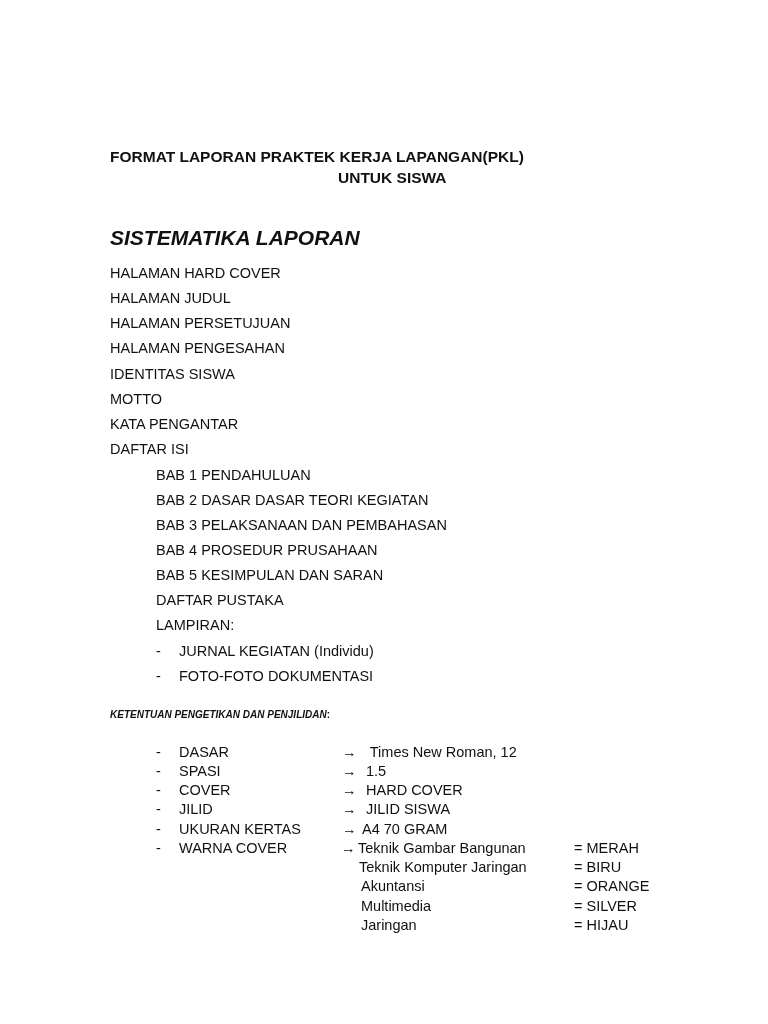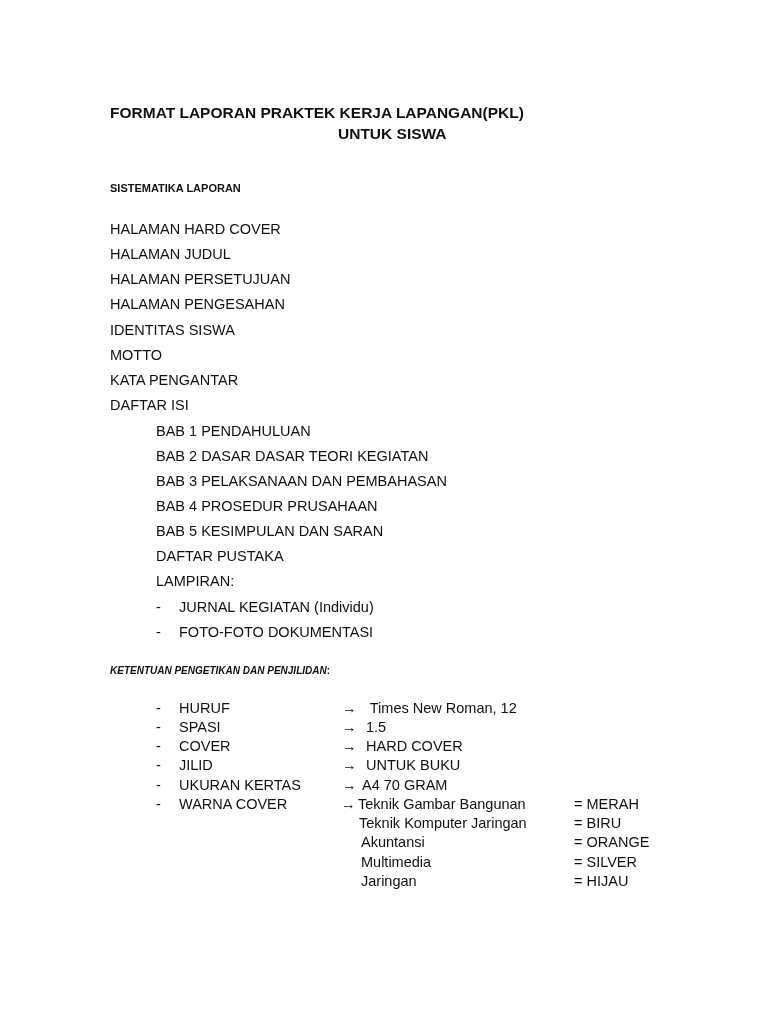--- a/index.html
+++ b/index.html
@@ -1,22 +1,22 @@
 <!DOCTYPE html>
 <html><head>
 <meta charset="utf-8">
 <style>
   html, body { margin: 0; padding: 0; }
   body {
     width: 768px; height: 1024px; background: #ffffff; position: relative; overflow: hidden;
     font-family: "Liberation Sans", sans-serif; color: #111111;
   }
-  .abs { position: absolute; white-space: nowrap; }
+  .abs { position: absolute; white-space: nowrap; margin-top: 44px; }
   .title { font-weight: bold; font-size: 15.5px; }
-  .h2 { font-weight: bold; font-size: 11px; }
+  .h2 { font-weight: bold; font-style: italic; font-size: 21px; }
   .h3 { font-weight: bold; font-style: italic; font-size: 10px; }
   .line { font-size: 14.5px; }
   .spec { font-size: 14.5px; }
 </style>
 </head>
 <body>
 
 <div>
 
   <div class="abs title" style="left:110px; top:104px;">FORMAT LAPORAN PRAKTEK KERJA LAPANGAN(PKL)</div>
@@ -44,38 +44,38 @@
   <div class="abs line" style="left:156px; top:599px;">-</div>
   <div class="abs line" style="left:179px; top:599px;">JURNAL KEGIATAN (Individu)</div>
   <div class="abs line" style="left:156px; top:624px;">-</div>
   <div class="abs line" style="left:179px; top:624px;">FOTO-FOTO DOKUMENTASI</div>
 
   <div class="abs h3" style="left:110px; top:665px;">
     <span>KETENTUAN PENGETIKAN DAN PENJILIDAN</span><span style="font-style:normal;">:</span>
   </div>
 
   <div class="abs spec" style="left:156px; top:700px;">-</div>
-  <div class="abs spec" style="left:179px; top:700px;">HURUF</div>
+  <div class="abs spec" style="left:179px; top:700px;">DASAR</div>
   <div class="abs spec" style="left:342px; top:700px;">→</div>
   <div class="abs spec" style="left:362px; top:700px; white-space:pre;">  Times New Roman, 12</div>
 
   <div class="abs spec" style="left:156px; top:719px;">-</div>
   <div class="abs spec" style="left:179px; top:719px;">SPASI</div>
   <div class="abs spec" style="left:342px; top:719px;">→</div>
   <div class="abs spec" style="left:362px; top:719px; white-space:pre;"> 1.5</div>
 
   <div class="abs spec" style="left:156px; top:738px;">-</div>
   <div class="abs spec" style="left:179px; top:738px;">COVER</div>
   <div class="abs spec" style="left:342px; top:738px;">→</div>
   <div class="abs spec" style="left:362px; top:738px; white-space:pre;"> HARD COVER</div>
 
   <div class="abs spec" style="left:156px; top:757px;">-</div>
   <div class="abs spec" style="left:179px; top:757px;">JILID</div>
   <div class="abs spec" style="left:342px; top:757px;">→</div>
-  <div class="abs spec" style="left:362px; top:757px; white-space:pre;"> UNTUK BUKU</div>
+  <div class="abs spec" style="left:362px; top:757px; white-space:pre;"> JILID SISWA</div>
 
   <div class="abs spec" style="left:156px; top:777px;">-</div>
   <div class="abs spec" style="left:179px; top:777px;">UKURAN KERTAS</div>
   <div class="abs spec" style="left:342px; top:777px;">→</div>
   <div class="abs spec" style="left:362px; top:777px;">A4 70 GRAM</div>
 
   <div class="abs spec" style="left:156px; top:796px;">-</div>
   <div class="abs spec" style="left:179px; top:796px;">WARNA COVER</div>
   <div class="abs spec" style="left:341px; top:796px;">→</div>
 

